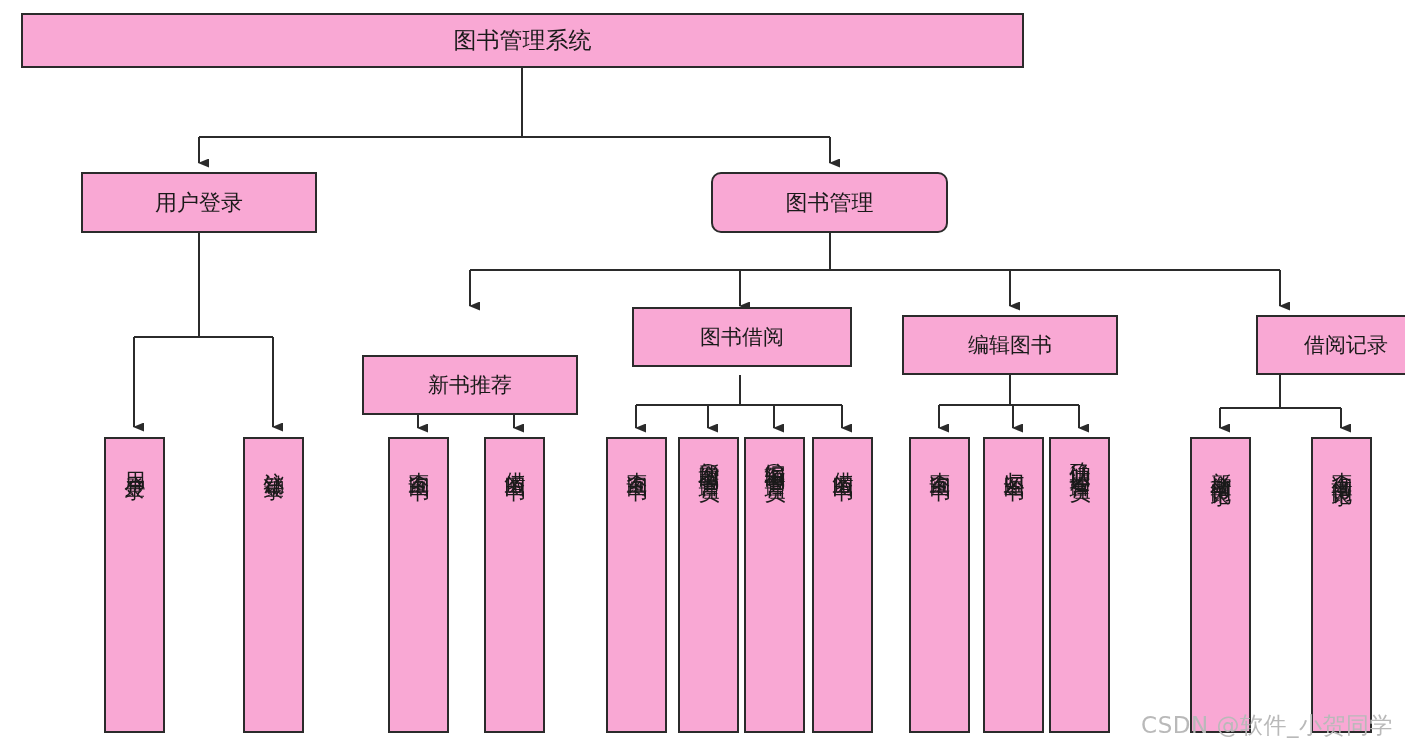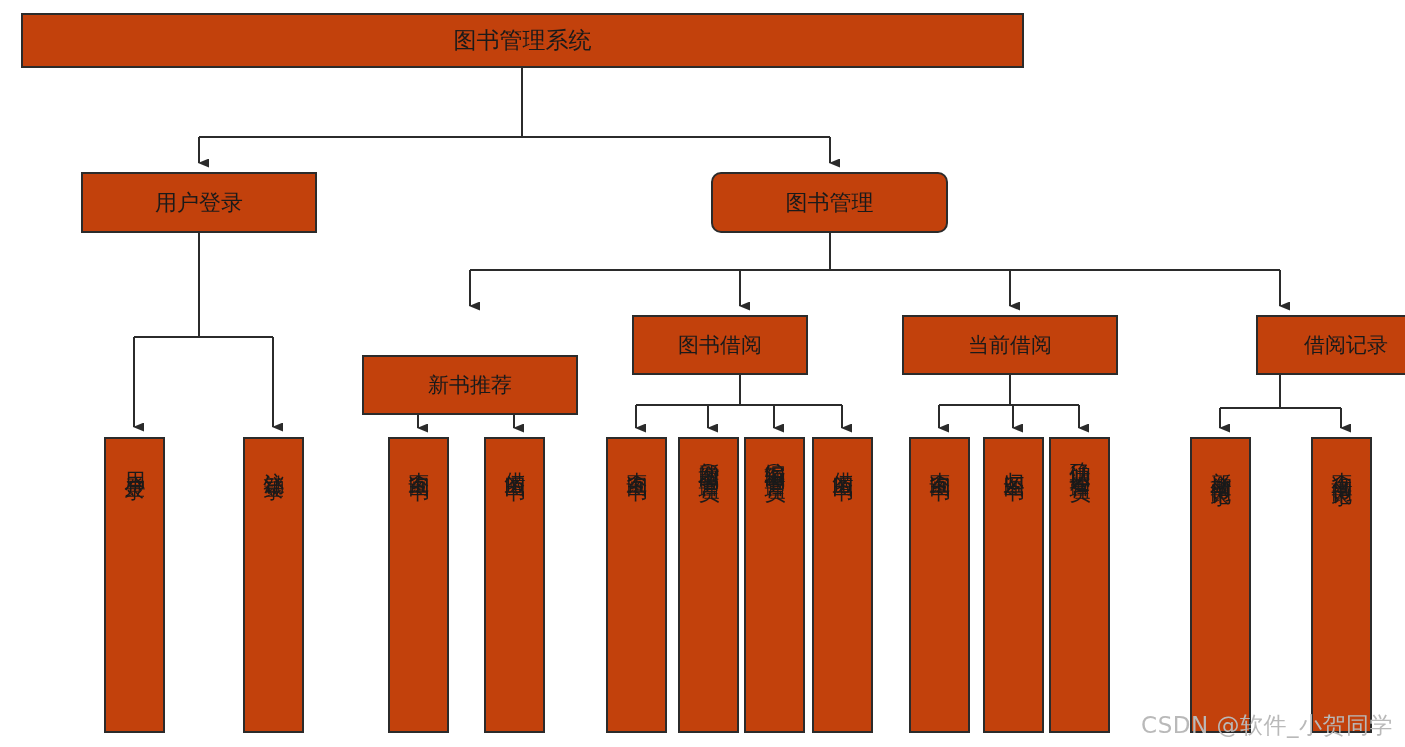--- a/index.html
+++ b/index.html
@@ -22,21 +22,21 @@
   #diagram-svg {
     position: absolute;
     left: 0;
     top: 0;
     width: 1405px;
     height: 747px;
   }
   .node-box {
     position: absolute;
     box-sizing: border-box;
-    background: #c2410c;
+    background: #f9a8d4;
     border: 2px solid #2b2b2b;
     display: flex;
     align-items: center;
     justify-content: center;
     overflow: hidden;
   }
   .node-label {
     color: #1a1a1a;
     text-align: center;
     line-height: 1.18;
@@ -133,25 +133,25 @@
   <div class="node-box node-l2" style="left:81px; top:172px; width:236px; height:61px;">
     <span class="node-label">用户登录</span>
   </div>
   <div class="node-box node-l2" style="left:711px; top:172px; width:237px; height:61px;border-radius:10px;">
     <span class="node-label">图书管理</span>
   </div>
 
   <div class="node-box node-l3" style="left:362px; top:315px; width:216px; height:60px;margin-top:40px;">
     <span class="node-label">新书推荐</span>
   </div>
-  <div class="node-box node-l3" style="left:632px; top:315px; width:176px; height:60px;">
+  <div class="node-box node-l3" style="left:632px; top:307px; width:220px; height:60px;">
     <span class="node-label">图书借阅</span>
   </div>
   <div class="node-box node-l3" style="left:902px; top:315px; width:216px; height:60px;">
-    <span class="node-label">当前借阅</span>
+    <span class="node-label">编辑图书</span>
   </div>
   <div class="node-box node-l3" style="left:1232px; top:315px; width:180px; height:60px;margin-left:24px;">
     <span class="node-label">借阅记录</span>
   </div>
 
   <div class="node-box node-leaf" style="left:104px; top:437px; width:61px; height:296px;">
     <span class="node-label">用户登录</span>
   </div>
   <div class="node-box node-leaf" style="left:243px; top:437px; width:61px; height:296px;">
     <span class="node-label">注销登录</span>

